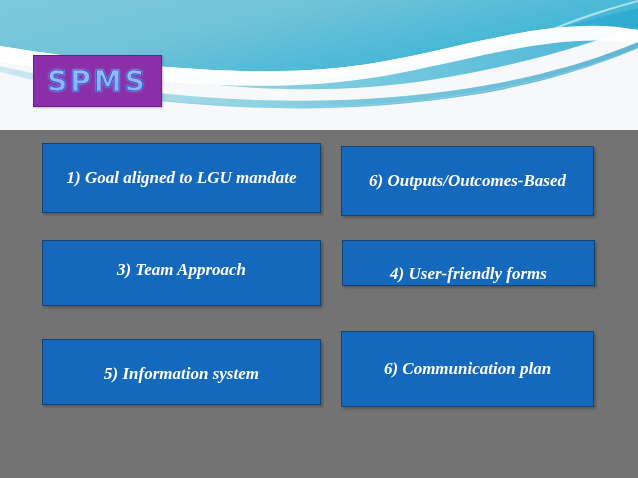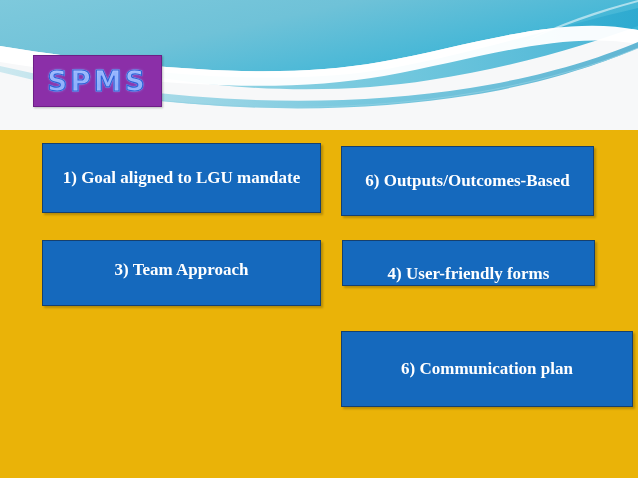--- a/index.html
+++ b/index.html
@@ -11,21 +11,21 @@
     height: 478px;
     background: #f7f8f9;
     font-family: "Liberation Serif", serif;
     overflow: hidden;
   }
 
   #slide {
     position: relative;
     width: 638px;
     height: 478px;
-    background: #eab308;
+    background: #737373;
     overflow: hidden;
   }
 
   
   #wave-band {
     position: absolute;
     left: 0;
     top: 0;
     width: 638px;
     height: 130px;
@@ -88,38 +88,39 @@
   .elem-box {
     position: absolute;
     background: #1569bd;
     border: 1px solid #16406e;
     box-shadow: 1.5px 1.5px 2px rgba(0,0,0,0.22);
     display: flex;
     align-items: center;
     justify-content: center;
     text-align: center;
     box-sizing: border-box;
+    font-style: italic;
   }
   .elem-box .elem-text {
     font-family: "Liberation Serif", serif;
     font-weight: bold;
     font-size: 17px;
     line-height: 1.22;
     color: #ffffff;
     padding: 0 8px;
     display: block;
   }
 
   
   #box-1 { left: 42px;  top: 143px; width: 279px; height: 70px; }
   #box-2 { left: 341px; top: 146px; width: 253px; height: 70px; }
   #box-3 { left: 42px;  top: 240px; width: 279px; height: 66px; }
   #box-4 { left: 342px; top: 240px; width: 253px; height: 46px; align-items: flex-end; }
   #box-5 { left: 42px;  top: 339px; width: 279px; height: 66px; }
-  #box-6 { left: 341px; top: 331px; width: 292px; height: 76px; }
+  #box-6 { left: 341px; top: 331px; width: 253px; height: 76px; }
 
   #box-3 .elem-text { margin-bottom: 6px; }
   #box-5 .elem-text { margin-top: 4px; }
 </style>
 </head>
 <body>
 
 <div id="slide">
 
   <svg id="wave-band" viewBox="0 0 638 130" preserveAspectRatio="none" xmlns="http://www.w3.org/2000/svg">
@@ -172,18 +173,21 @@
   </div>
 
   <div class="elem-box" id="box-3">
     <span class="elem-text">3) Team Approach</span>
   </div>
 
   <div class="elem-box" id="box-4">
     <span class="elem-text">4) User-friendly forms</span>
   </div>
 
+  <div class="elem-box" id="box-5">
+    <span class="elem-text">5) Information system</span>
+  </div>
 
   <div class="elem-box" id="box-6">
     <span class="elem-text">6) Communication plan</span>
   </div>
 
 </div>
 
 </body></html>

